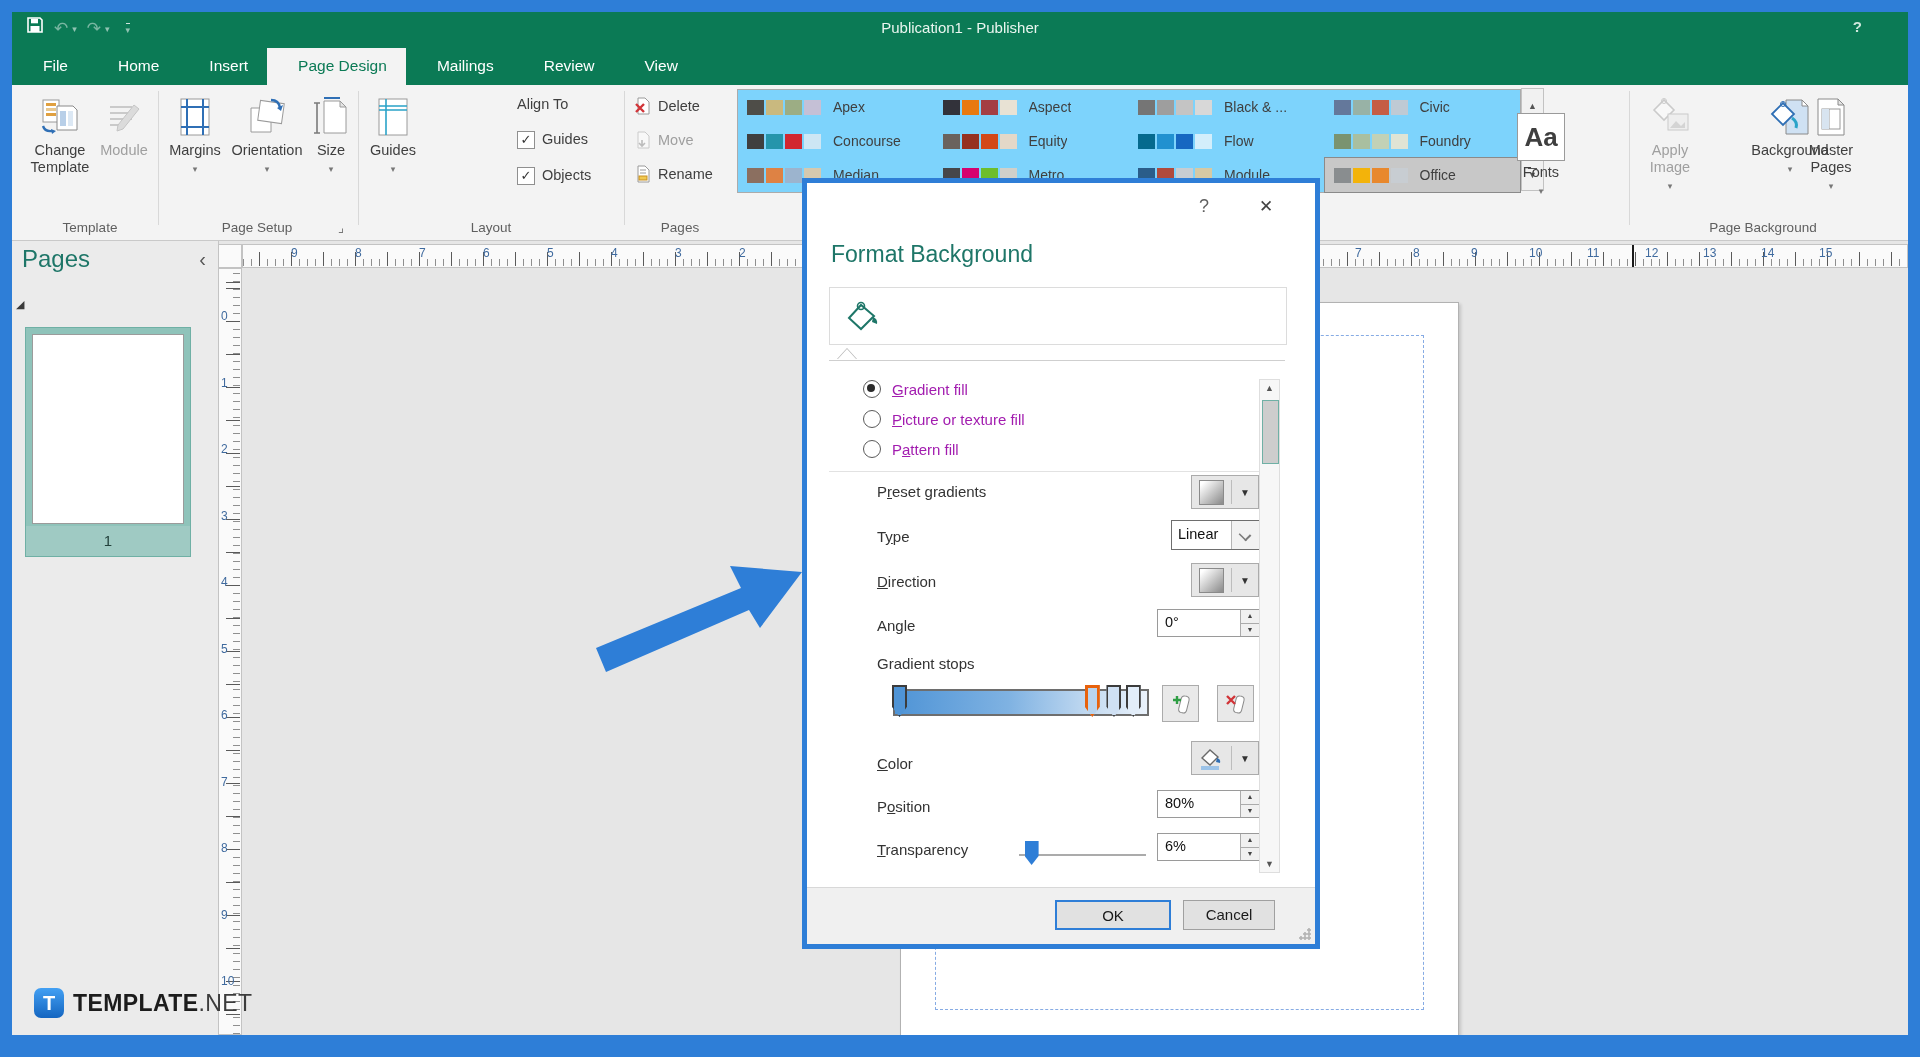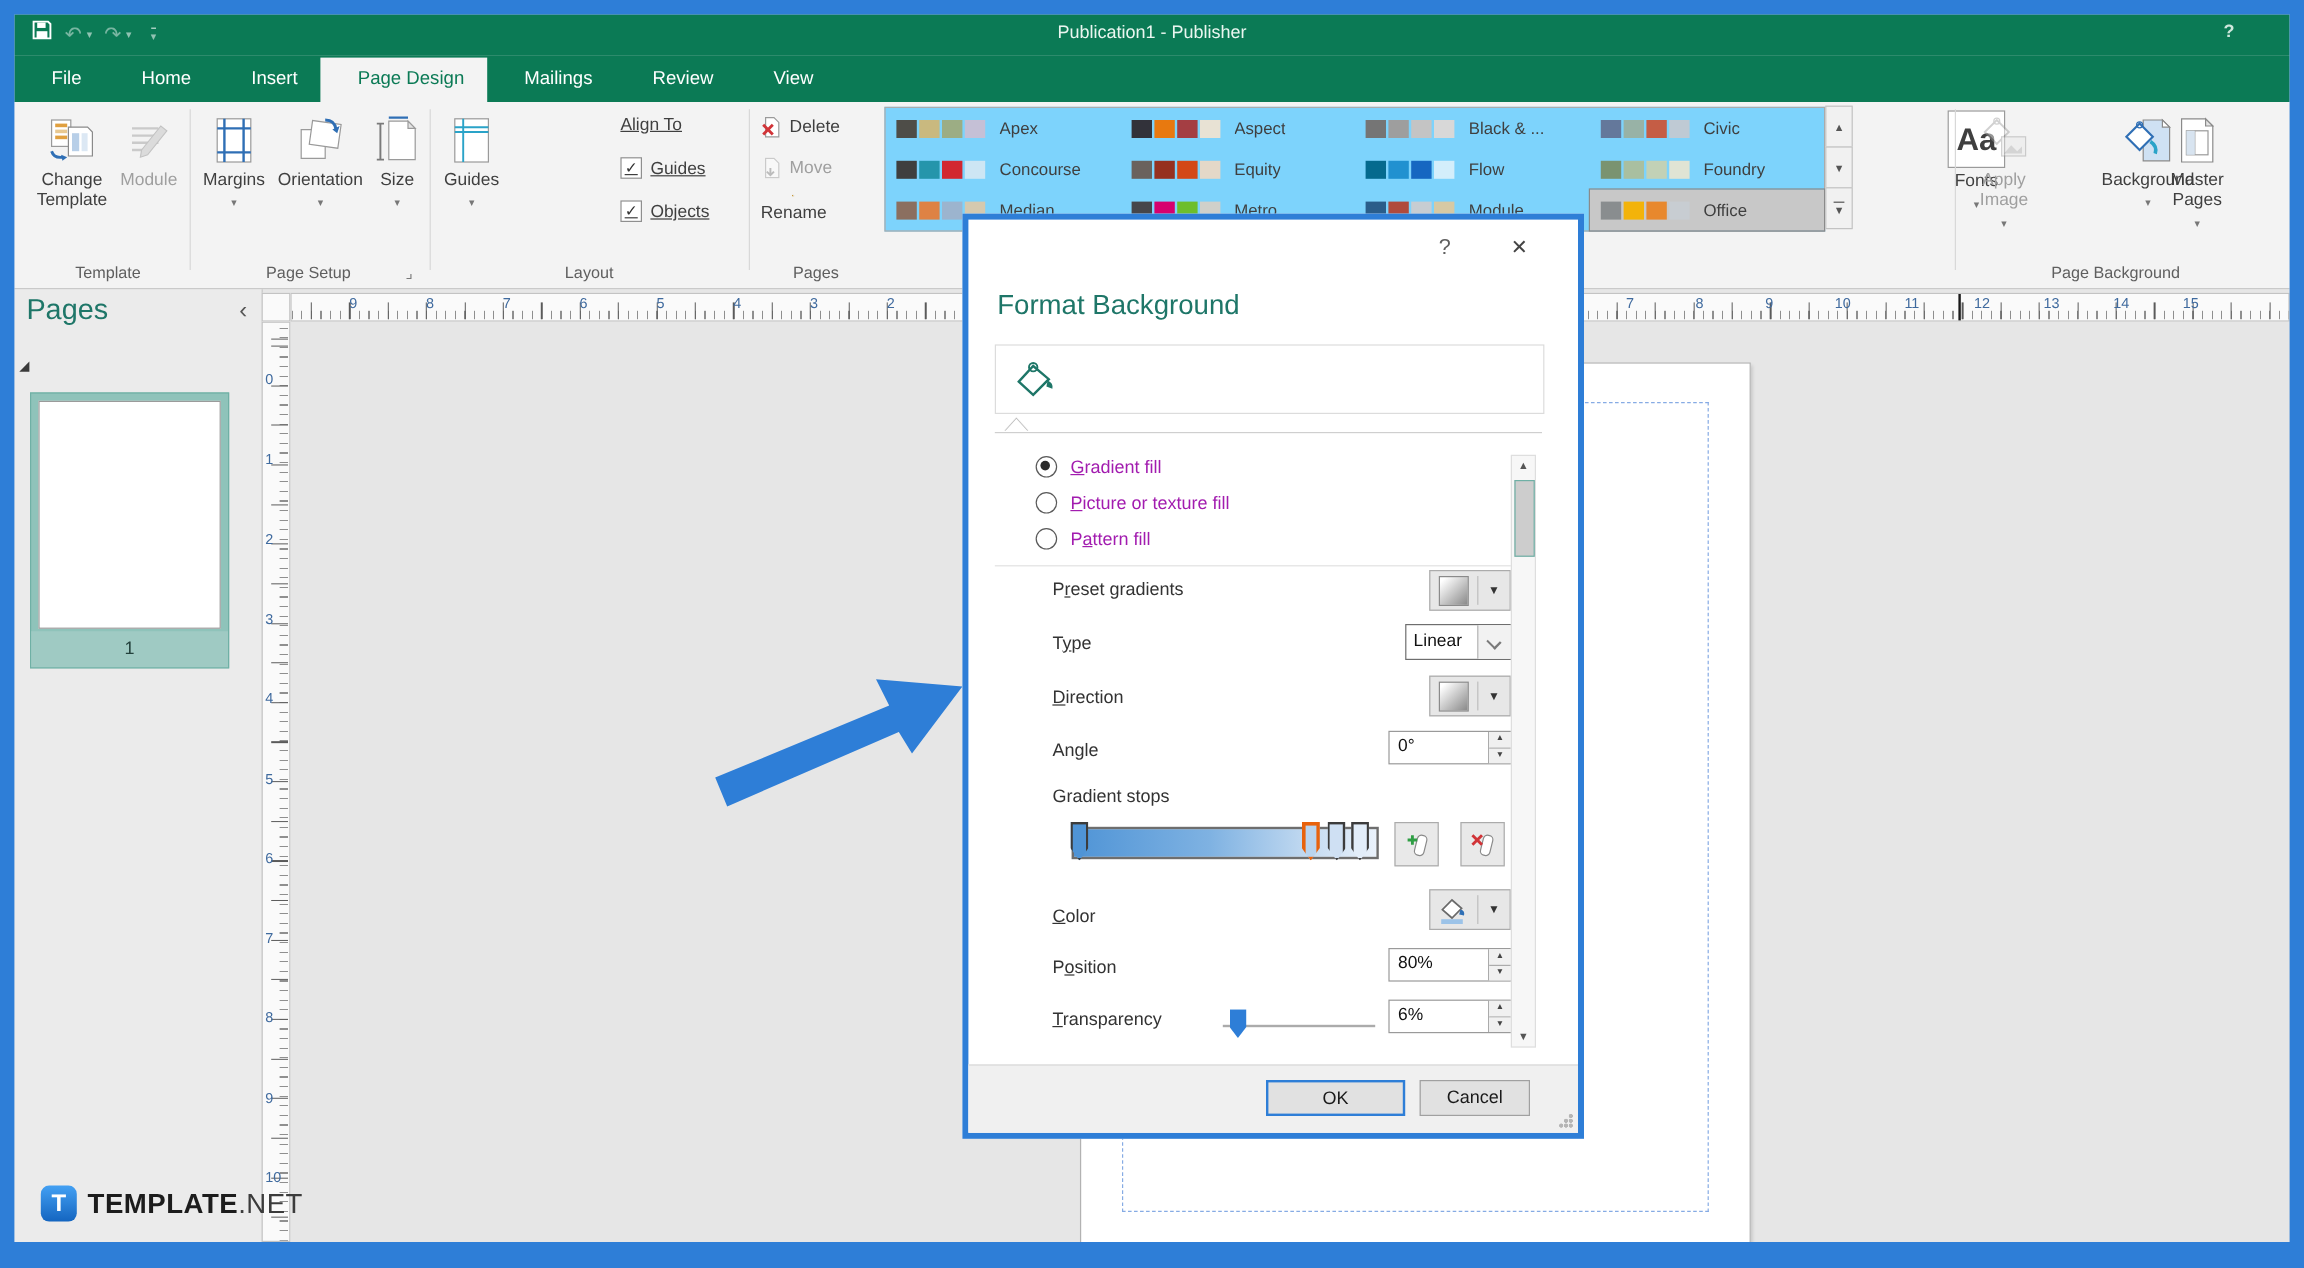--- a/index.html
+++ b/index.html
@@ -24,21 +24,21 @@
   
   .ribbon{position:absolute;left:12px;top:85px;width:1896px;height:155px;background:#f3f3f3;border-bottom:1px solid #c9c9c9;z-index:5;}
   .rsep{position:absolute;top:6px;height:134px;width:1px;background:#d8d8d8;}
   .glabel{position:absolute;bottom:5px;font-size:13.5px;color:#5f5f5f;text-align:center;}
   .bigbtn{position:absolute;top:7px;display:flex;flex-direction:column;align-items:center;font-size:14.5px;color:#3f3f3f;text-align:center;line-height:17px;}
   .bigbtn .bicon{height:50px;display:flex;align-items:center;justify-content:center;}
   .bigbtn .caret{font-size:9px;color:#777;margin-top:2px;}
   .bigbtn.disabled{color:#9f9f9f;}
   .smallbtn{position:absolute;display:flex;align-items:center;gap:6px;font-size:14.5px;color:#3f3f3f;height:24px;}
   .smallbtn.disabled{color:#9f9f9f;}
-  .checkrow{position:absolute;display:flex;align-items:flex-end;gap:7px;font-size:14.5px;color:#3f3f3f;text-decoration:underline;}
+  .checkrow{position:absolute;display:flex;align-items:flex-start;gap:7px;font-size:14.5px;color:#3f3f3f;}
   .cbox{width:16px;height:16px;background:#fff;border:1px solid #8f8f8f;font-size:13px;line-height:15px;text-align:center;color:#333;}
   .launcher{position:absolute;font-size:13px;color:#777;}
 
   
   .schemes-box{position:absolute;left:725px;top:4px;width:782px;height:102px;background:#7dd3fc;border:1px solid #ababab;
                display:grid;grid-template-columns:repeat(4,1fr);grid-template-rows:repeat(3,1fr);grid-auto-flow:column;}
   .scheme-item{display:flex;align-items:center;padding-left:9px;gap:2px;font-size:14px;color:#3f3f3f;}
   .scheme-item.selected{background:#c8c8c8;outline:1px solid #8a8a8a;}
   .scheme-item .sw{width:17px;height:15px;display:inline-block;}
   .scheme-item .sname{margin-left:10px;white-space:nowrap;overflow:hidden;}
@@ -262,21 +262,21 @@
         </svg>
       <span>Delete</span>
     </div>
     <div class="smallbtn disabled" style="left:622px;top:43px;">
       <svg width="18" height="18" viewBox="0 0 18 18" opacity="0.45">
           <path d="M4 1h7l4 4v12H4z" fill="#fff" stroke="#9a9a9a"></path>
           <path d="M8 9 v6 M5 12 l3 3 l3 -3" stroke="#7a7a7a" stroke-width="1.6" fill="none"></path>
         </svg>
       <span>Move</span>
     </div>
-    <div class="smallbtn" style="left:622px;top:77px;flex-direction:column;">
+    <div class="smallbtn" style="left:622px;top:77px;">
       <svg width="18" height="18" viewBox="0 0 18 18">
           <path d="M4 1h7l4 4v12H4z" fill="#fff" stroke="#9a9a9a"></path>
           <rect x="5" y="11" width="8" height="4" fill="#f0c850" stroke="#c89020"></rect>
           <path d="M6 5h6M6 8h6" stroke="#9a9a9a"></path>
         </svg>
       <span>Rename</span>
     </div>
     <div class="glabel" style="left:612px;width:112px;">Pages</div>
 
     <div class="schemes-box" id="schemes-grid">
@@ -364,21 +364,21 @@
           <span class="sw" style="background: rgb(200, 205, 210);"></span>
           <span class="sname">Office</span>
         </div>
       </div>
     <div class="gal-scroll">
       <div class="gal-btn">▲</div>
       <div class="gal-btn">▼</div>
       <div class="gal-btn"><span class="bar"></span>▼</div>
     </div>
 
-    <div class="bigbtn" style="left:1606px;width:58px;">
+    <div class="bigbtn" style="left:1500px;width:58px;margin-top:21px;">
       <span class="bicon" style="width:46px;border:1px solid #9a9a9a;background:#fff;height:46px;font-size:26px;color:#3f3f3f;font-weight:bold;">
         <span>Aa</span>
       </span>
       <span style="margin-top:3px;">Fonts</span>
       <span class="caret">▾</span>
     </div>
     <div class="rsep" style="left:1617px;"></div>
 
     <div class="bigbtn disabled" style="left:1624px;width:68px;">
       <span class="bicon">

